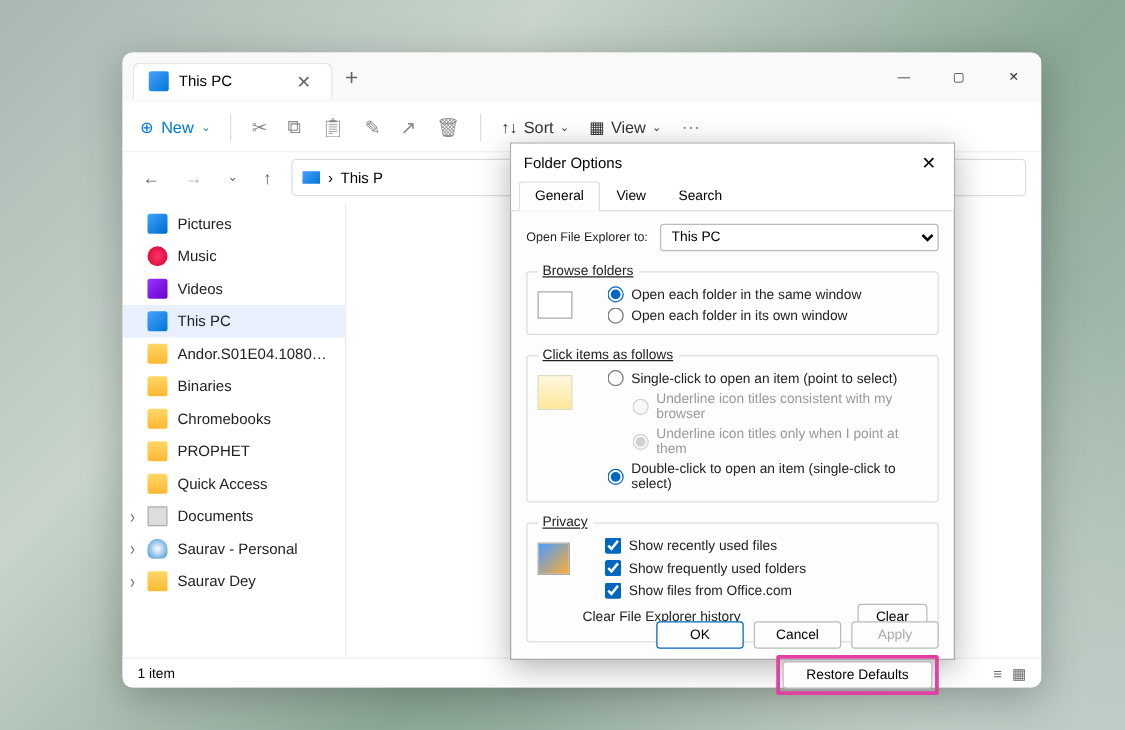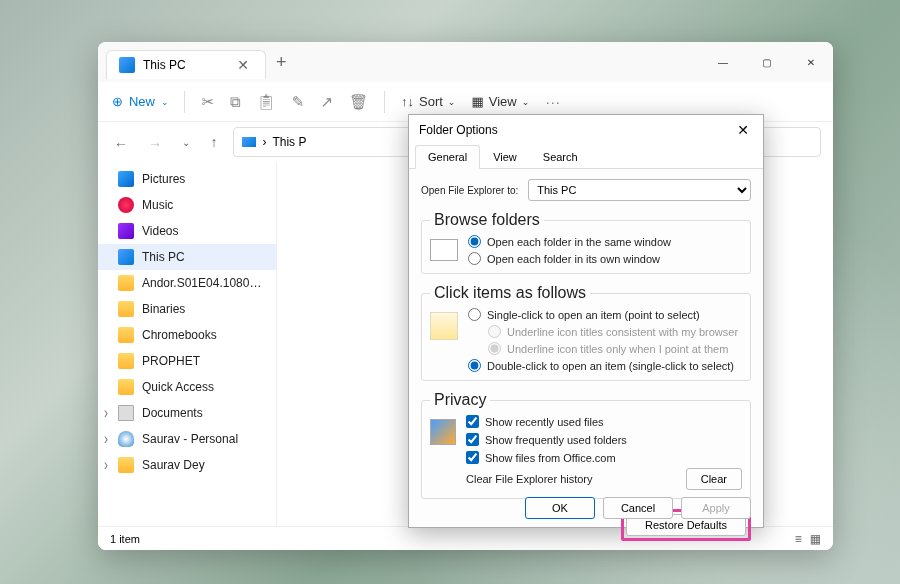--- a/index.html
+++ b/index.html
@@ -55,22 +55,22 @@
 .dlg-title { height:30px; display:flex; align-items:center; justify-content:space-between; padding:0 8px 0 10px; font-size:12px;background:#fff;}
 .dlg-close{font-size:14px;padding:0 6px;}
 .dlg-tabs{display:flex;padding:0 6px;background:#fff;border-bottom:1px solid #ddd;}
 .dlg-tab{padding:5px 12px;font-size:11px;border:1px solid transparent;border-bottom:none;margin-bottom:-1px;}
 .dlg-tab.active{background:#fdfdfd;border-color:#ddd;border-bottom:1px solid #fdfdfd;border-radius:3px 3px 0 0;}
 .dlg-body{padding:10px 12px 8px;font-size:11px;color:#222;}
 .row{display:flex;align-items:center;gap:10px;margin-bottom:10px;}
 .row label{font-size:10px;}
 select.open-to{flex:1;height:22px;font-size:11px;padding:0 4px;background:#fff;border:1px solid #bbb;border-radius:3px;}
 fieldset{border:1px solid #ddd;border-radius:3px;padding:6px 8px 8px;margin-bottom:10px;}
-legend{font-size:16px;padding:0 4px;color:#222;}
-.fset-row{display:flex;gap:10px;align-items:flex-start;}
+legend{font-size:11px;padding:0 4px;color:#222;text-decoration:underline;}
+.fset-row{display:flex;gap:28px;align-items:flex-start;}
 .fset-icon{width:28px;height:22px;border:1px solid #aaa;background:#fff;margin-top:4px;flex-shrink:0;}
 .fset-icon.click{width:28px;height:28px;background:linear-gradient(180deg,#fff8e0,#ffe699);border:1px solid #ddb;}
 .fset-icon.priv{width:26px;height:26px;background:linear-gradient(135deg,#4a9eff,#ffaa33);}
 .radio-col{display:flex;flex-direction:column;gap:4px;}
 .radio-line{display:flex;align-items:center;gap:6px;font-size:11px;}
 .radio-line.sub{margin-left:20px;color:#999;}
 input[type=radio],input[type=checkbox]{accent-color:#0067c0;margin:0;width:13px;height:13px;}
 input[type=radio]:disabled{accent-color:#ccc;}
 .chk-col{display:flex;flex-direction:column;gap:5px;}
 .clear-row{display:flex;align-items:center;justify-content:space-between;margin-left:36px;margin-top:4px;}

